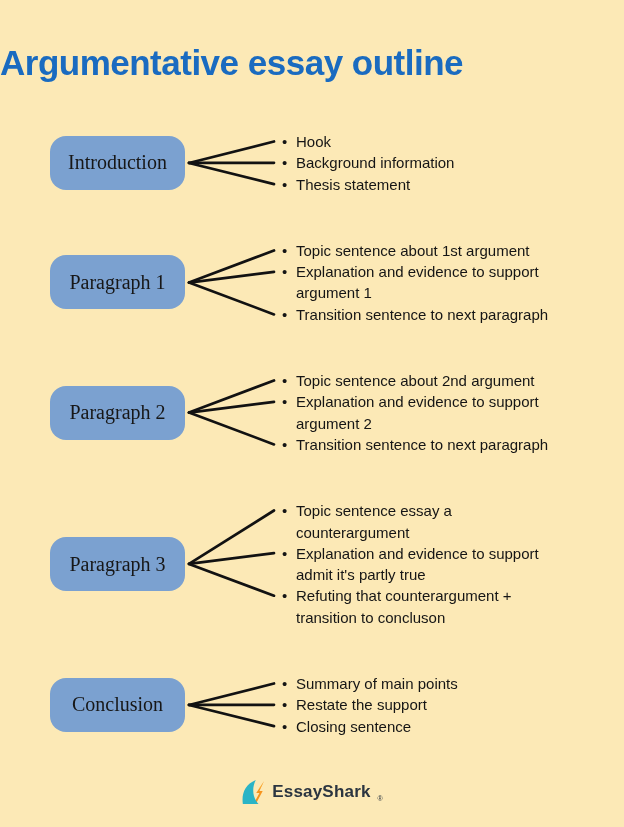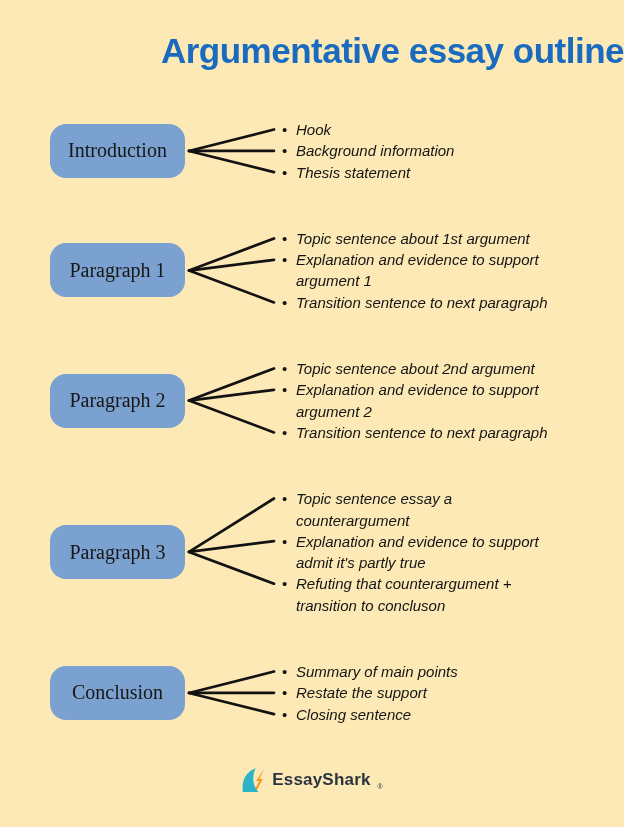--- a/index.html
+++ b/index.html
@@ -9,22 +9,22 @@
   }
   .page {
     position: relative;
     width: 624px;
     height: 827px;
     background: #fce9b6;
     overflow: hidden;
   }
   .title {
     margin: 0;
-    padding-top: 29px;
-    text-align: right;
+    padding-top: 41px;
+    text-align: left;
     font-size: 35px;
     line-height: 44px;
     font-weight: bold;
     letter-spacing: -0.5px;
     color: #1a6bc0;
   }
   .sections { margin-top: 46px; }
   .section {
     position: relative;
     display: flex;
@@ -65,21 +65,21 @@
     font-size: 15px;
     line-height: 21.3px;
     color: #151515;
   }
   .dot {
     flex: none;
     width: 14px;
     font-size: 15px;
     line-height: 21.3px;
   }
-  .bullet-text { white-space: pre-line; font-style: italic; }
+  .bullet-text { white-space: pre-line; }
   .footer {
     margin-top: 42px;
     display: flex;
     align-items: center;
     justify-content: center;
     gap: 7px;
   }
   .brand-text {
     font-size: 17px;
     font-weight: 600;

